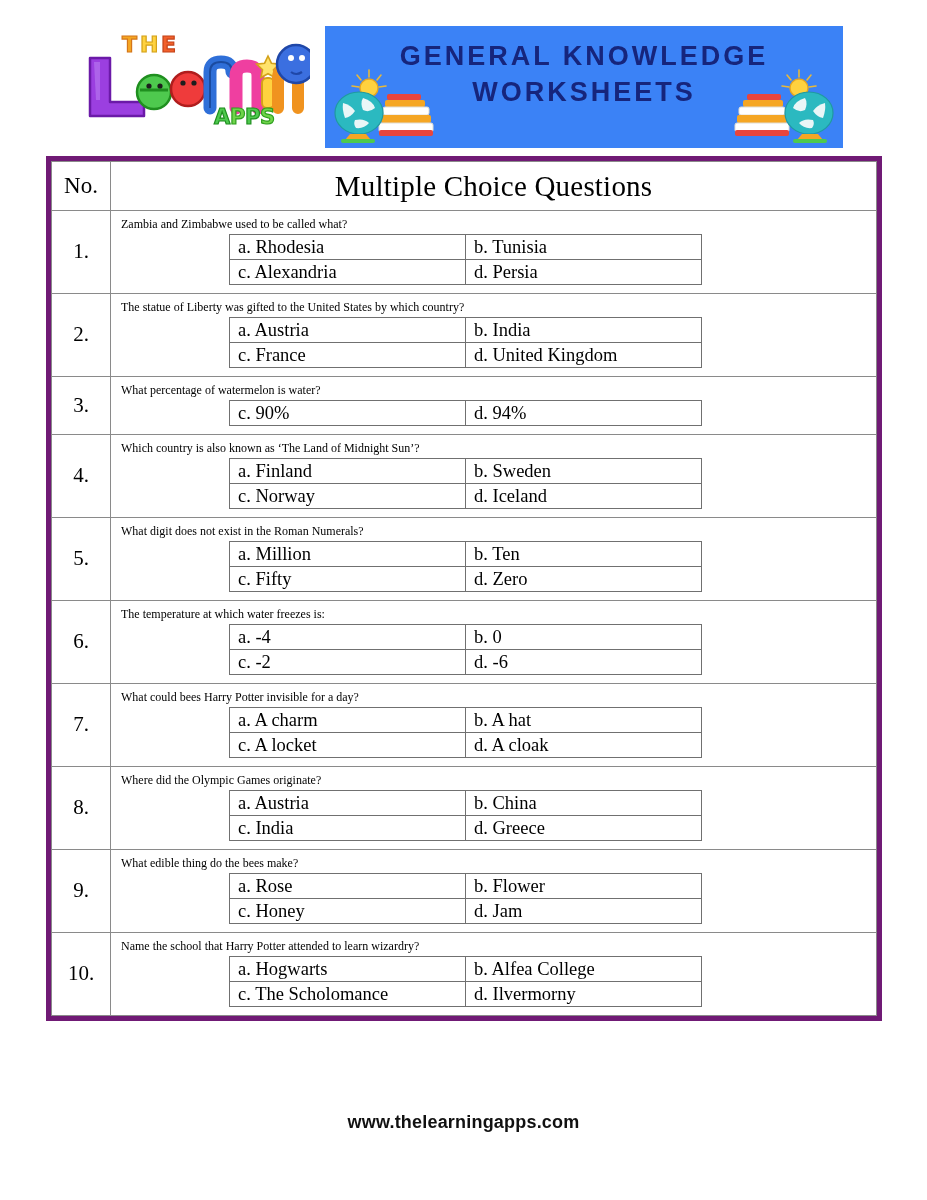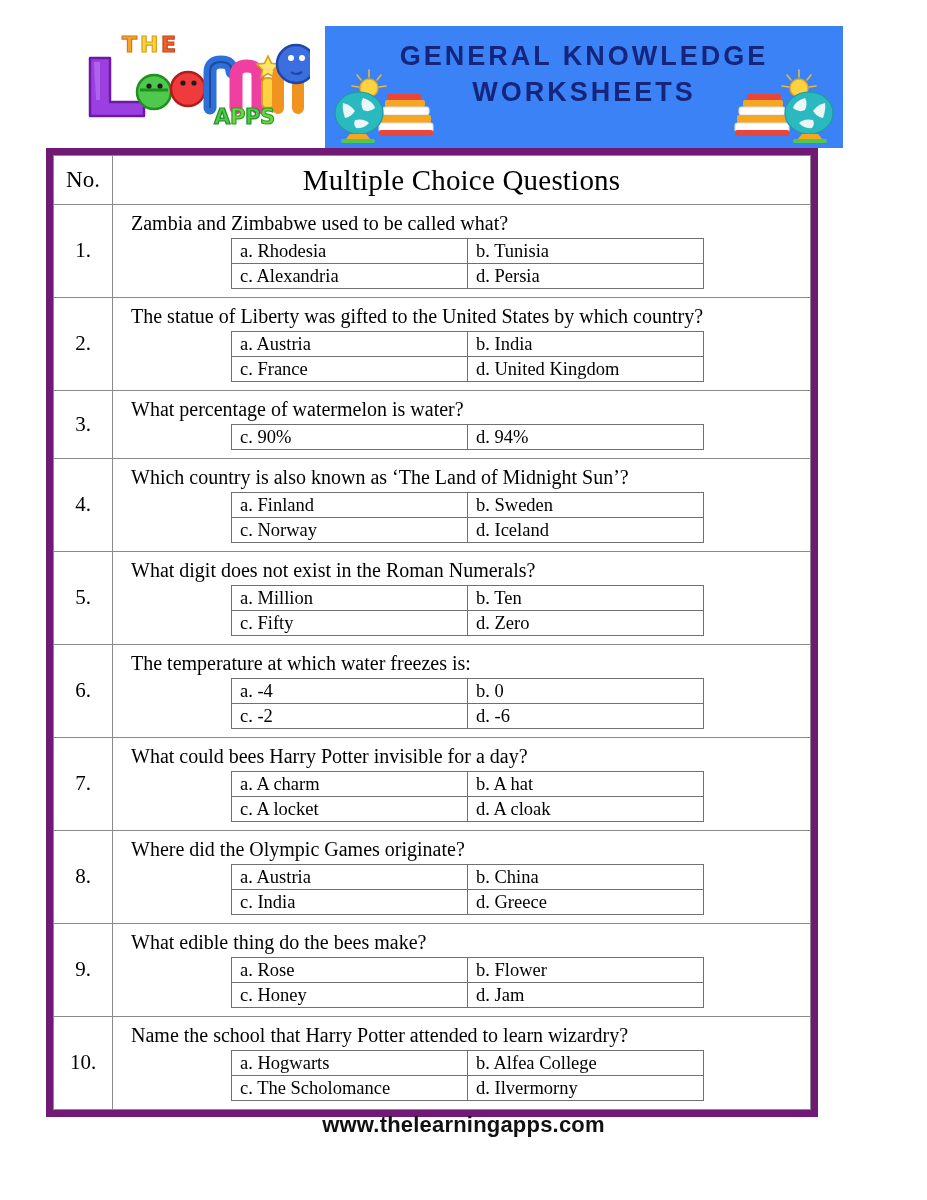--- a/index.html
+++ b/index.html
@@ -65,23 +65,23 @@
     height: 78px;
   }
   .banner-art.left  { left: 4px; }
   .banner-art.right { right: 4px; }
   .banner-art svg { display: block; }
 
   
   .sheet {
     position: absolute;
     left: 46px;
-    top: 148px;
-    width: 772px;
-    border: 7px solid #701a75;
+    top: 156px;
+    width: 836px;
+    border: 5px solid #701a75;
     border-collapse: collapse;
     box-sizing: border-box;
   }
   table.mcq {
     width: 100%;
     border-collapse: collapse;
     table-layout: fixed;
   }
   table.mcq > tbody > tr > td {
     border: 1px solid #8a8a8a;
@@ -108,23 +108,23 @@
     font-size: 29px;
     letter-spacing: 0.2px;
     height: 48px;
   }
 
   
   .qwrap {
     padding: 6px 0 8px 10px;
   }
   .qtext {
-    font-size: 20px;
+    font-size: 12px;
     line-height: 1.25;
-    margin: 0 0 2px 8px;
+    margin: 0 0 2px 0;
     white-space: nowrap;
   }
   table.opts {
     border-collapse: collapse;
     table-layout: fixed;
     margin-left: 108px;
     width: 473px;
   }
   table.opts td {
     border: 1px solid #707070;
@@ -138,21 +138,21 @@
 
   
   .footer {
     position: absolute;
     left: 0;
     top: 1112px;
     width: 927px;
     text-align: center;
     font-family: "Liberation Sans", "DejaVu Sans", sans-serif;
     font-weight: bold;
-    font-size: 22px;
+    font-size: 18px;
     letter-spacing: 0.2px;
     color: #111;
   }
 </style>
 </head>
 <body>
 
 <div class="header">
 
   <div class="logo">

